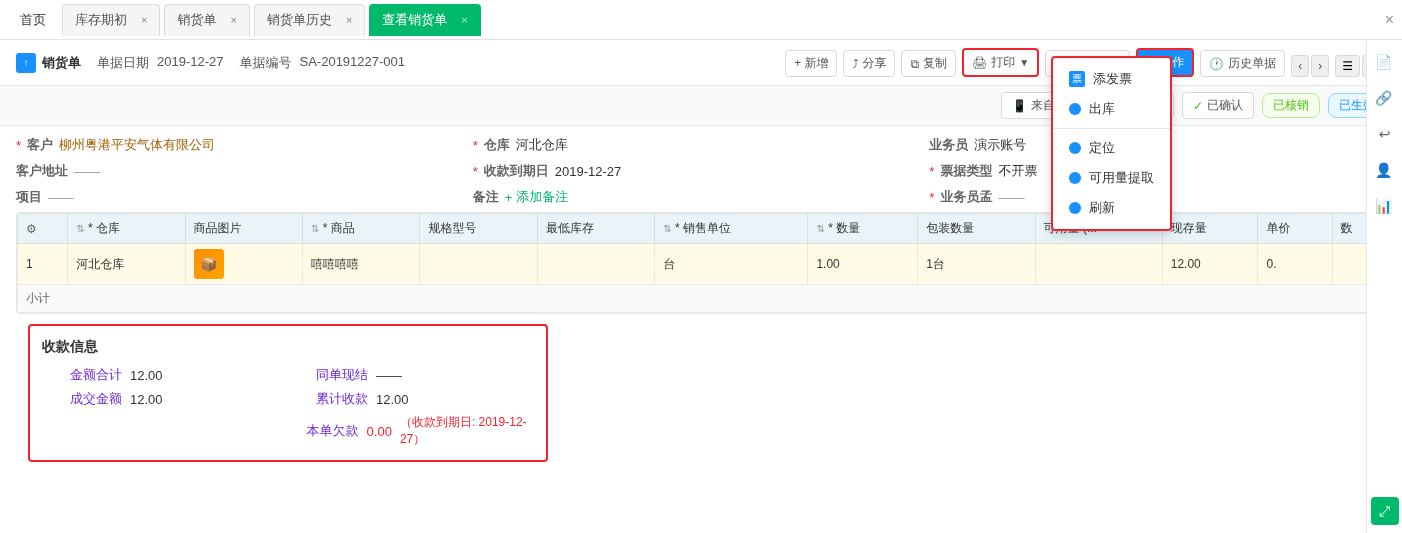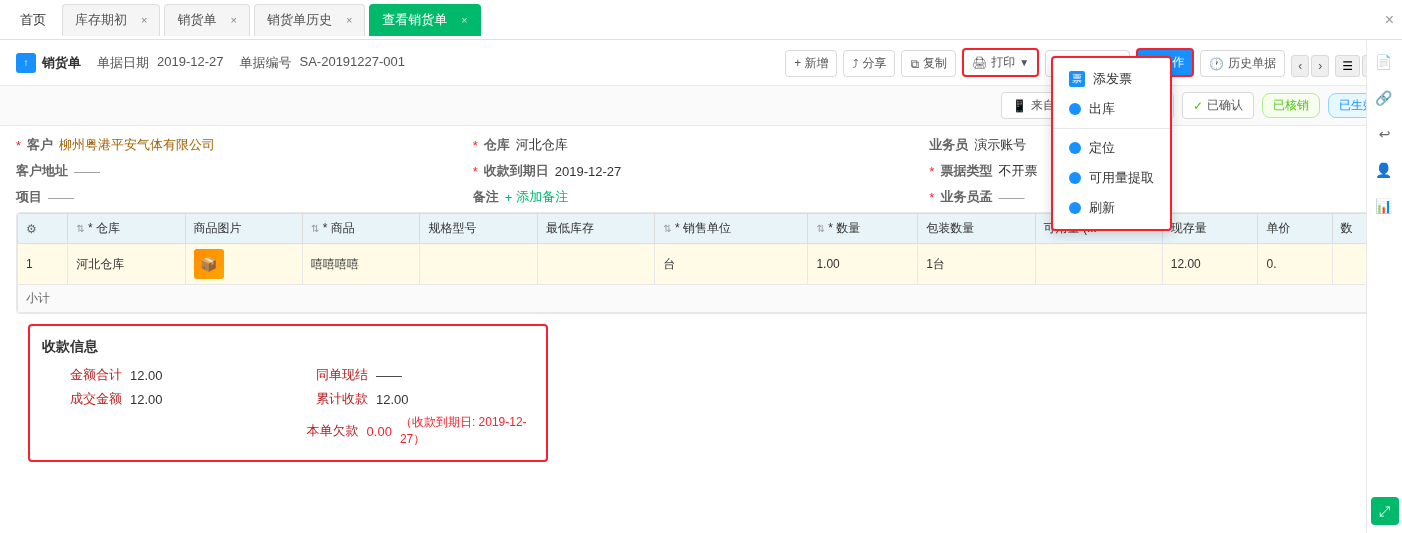--- a/index.html
+++ b/index.html
@@ -56,21 +56,21 @@
     tbody td { padding: 5px 8px; border: 1px solid #e8e8e8; color: #333; }
     tbody tr.subtotal { background: #fafafa; }
     .gear-icon { color: #666; cursor: pointer; }
     .sort-icon { font-size: 10px; color: #999; }
 
     
     .summary-box { margin: 12px 28px; border: 2px solid #f5222d; border-radius: 4px; padding: 12px 12px; max-width: 520px; }
     .summary-title { font-weight: bold; font-size: 14px; margin-bottom: 10px; }
     .summary-grid { display: grid; grid-template-columns: 1fr 1fr; gap: 6px 0; }
     .summary-row { display: flex; align-items: center; gap: 8px; }
-    .summary-label { color: #b91c1c; width: 80px; text-align: right; }
+    .summary-label { color: #6d28d9; width: 80px; text-align: right; }
     .summary-value { color: #333; }
     .summary-value.red { color: #f5222d; }
 
     
     .dropdown-overlay { position: absolute; top: 56px; right: 230px; background: #fff; border: 2px solid #f5222d; border-radius: 4px; box-shadow: 0 4px 12px rgba(0,0,0,0.15); z-index: 100; min-width: 120px; padding: 6px 0; }
     .dropdown-item { display: flex; align-items: center; gap: 8px; padding: 6px 16px; cursor: pointer; font-size: 13px; color: #333; }
     .dropdown-icon { width: 16px; height: 16px; border-radius: 2px; display: flex; align-items: center; justify-content: center; font-size: 10px; }
     .dropdown-icon.square { background: #1890ff; color: #fff; }
     .dropdown-icon.circle { width: 12px; height: 12px; border-radius: 50%; background: #1890ff; display: inline-block; }
     .dropdown-divider { height: 1px; background: #e8e8e8; margin: 4px 0; }

